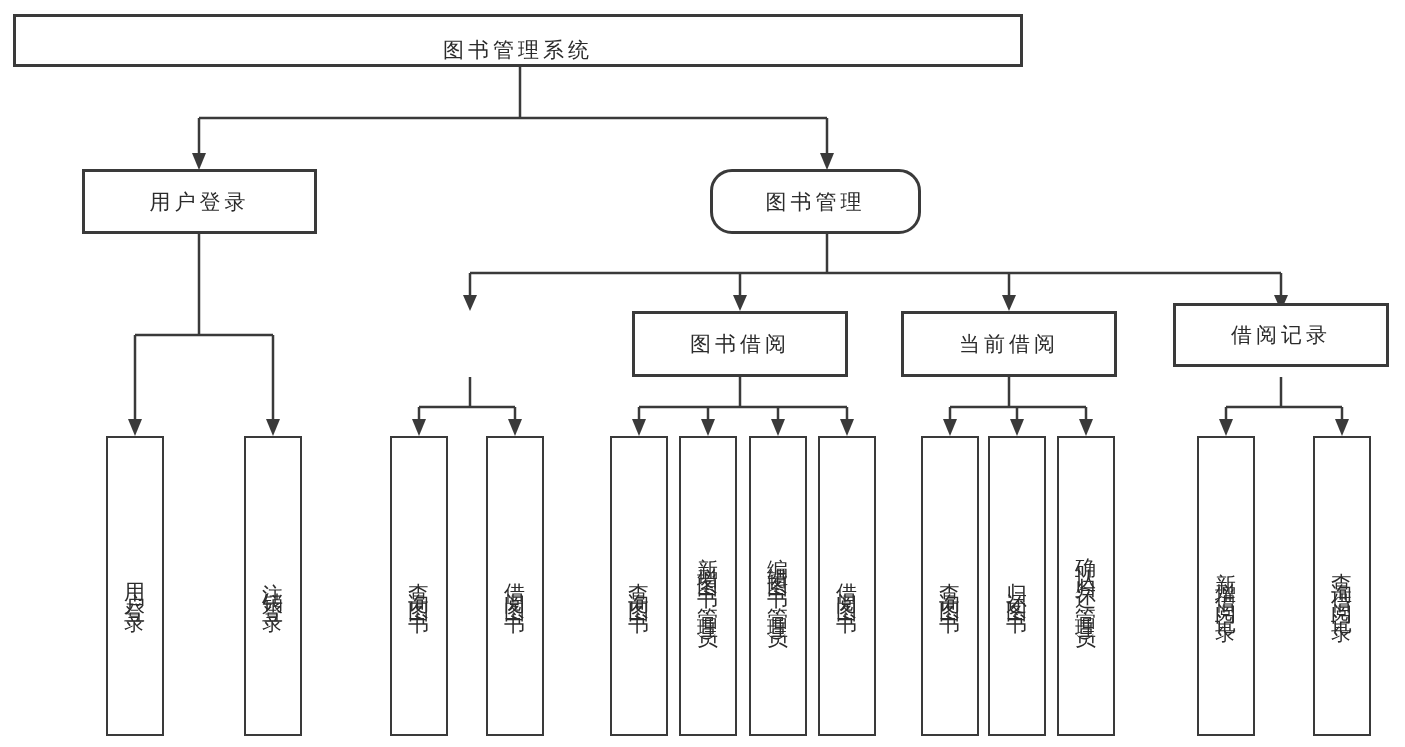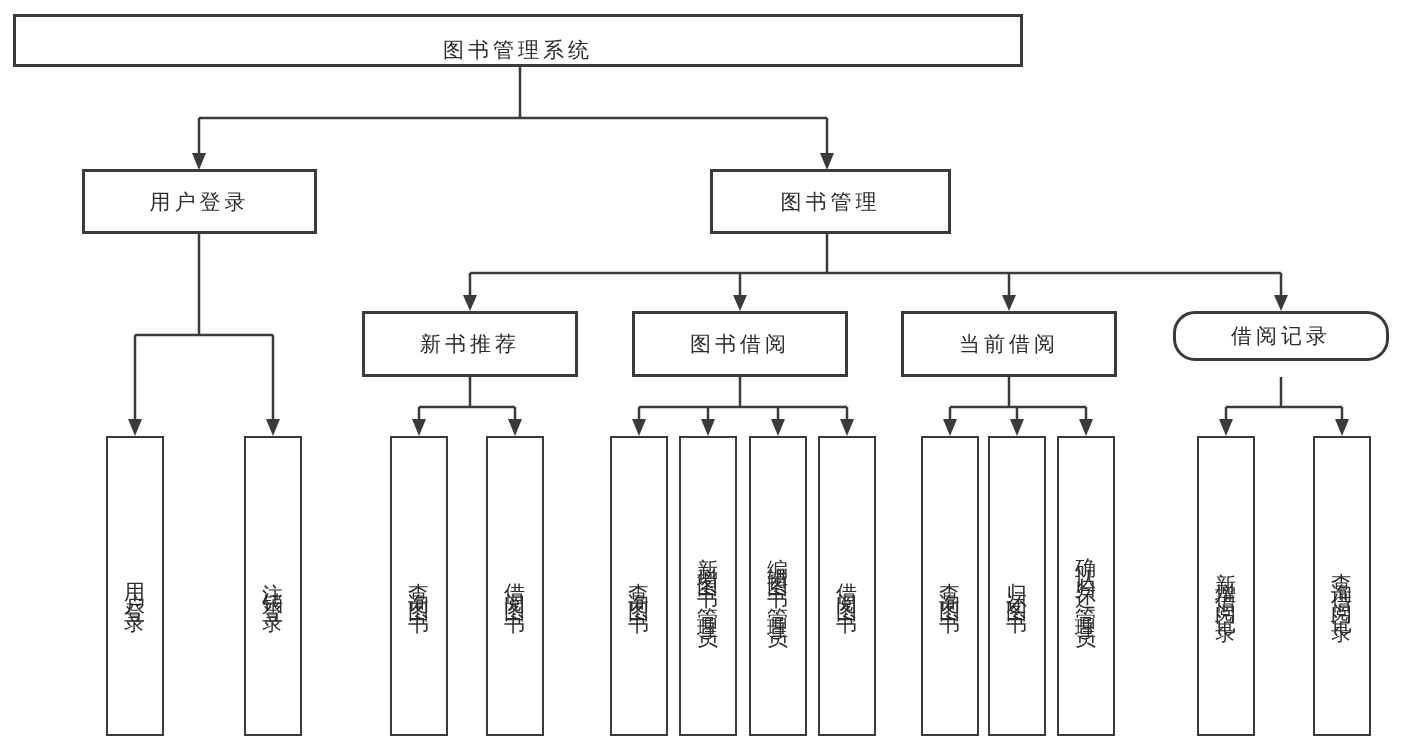--- a/index.html
+++ b/index.html
@@ -40,25 +40,25 @@
     writing-mode: vertical-rl;
     text-orientation: mixed;
     font-size: 21px;
     line-height: 1;
     letter-spacing: 10px;
     color: #2b2b2b;
   }
   
   #node-root            { left: 13px;   top: 14px;  width: 1010px; height: 53px; align-items: flex-end; }
   #node-user-login      { left: 82px;   top: 169px; width: 235px;  height: 65px; }
-  #node-book-management { left: 710px;  top: 169px; width: 241px;  height: 65px; }
+  #node-book-management { left: 710px;  top: 169px; width: 211px;  height: 65px; border-radius: 22px; }
   #node-new-book-recommend { left: 362px;  top: 311px; width: 216px; height: 66px; }
   #node-book-borrow        { left: 632px;  top: 311px; width: 216px; height: 66px; }
   #node-current-borrow     { left: 901px;  top: 311px; width: 216px; height: 66px; }
-  #node-borrow-records     { left: 1173px; top: 311px; width: 216px; height: 50px; border-radius: 22px; }
+  #node-borrow-records     { left: 1173px; top: 303px; width: 216px; height: 64px; }
   .leaf { top: 436px; width: 58px; height: 300px; }
   #leaf-user-login        { left: 106px; }
   #leaf-logout-login      { left: 244px; }
   #leaf-query-book-a      { left: 390px; }
   #leaf-borrow-book-a     { left: 486px; }
   #leaf-query-book-b      { left: 610px; }
   #leaf-add-book-admin    { left: 679px; }
   #leaf-edit-book-admin   { left: 749px; }
   #leaf-borrow-book-b     { left: 818px; }
   #leaf-query-book-c      { left: 921px; }
@@ -152,23 +152,20 @@
     <span class="hlabel">图书管理系统</span>
   </div>
 
   <div class="box" id="node-user-login">
     <span class="hlabel">用户登录</span>
   </div>
   <div class="box" id="node-book-management">
     <span class="hlabel">图书管理</span>
   </div>
 
-  <div class="box" id="node-new-book-recommend">
-    <span class="hlabel">新书推荐</span>
-  </div>
   <div class="box" id="node-book-borrow">
     <span class="hlabel">图书借阅</span>
   </div>
   <div class="box" id="node-current-borrow">
     <span class="hlabel">当前借阅</span>
   </div>
   <div class="box" id="node-borrow-records">
     <span class="hlabel">借阅记录</span>
   </div>
 

